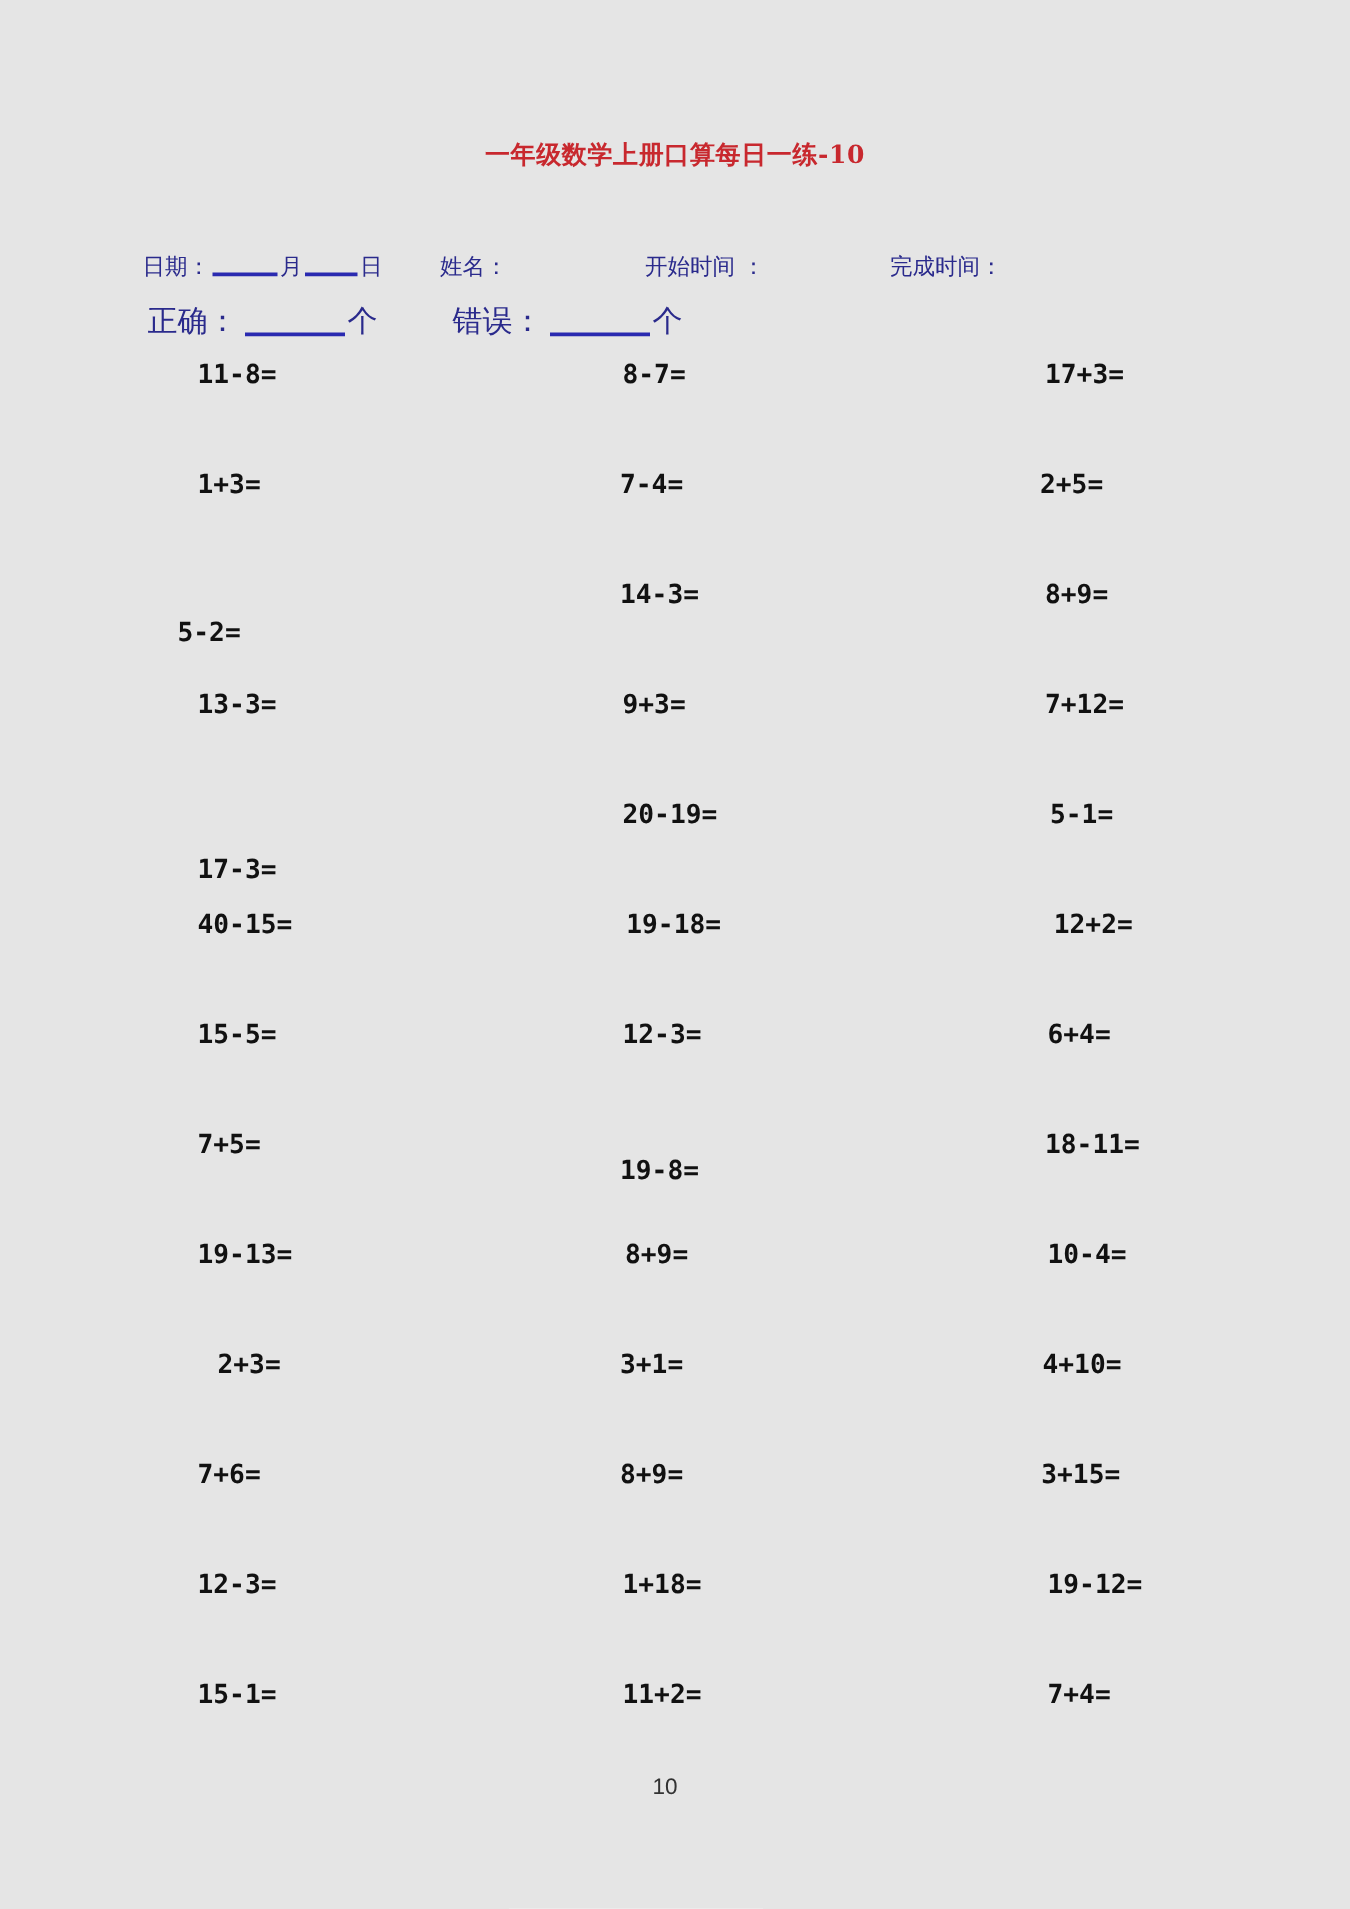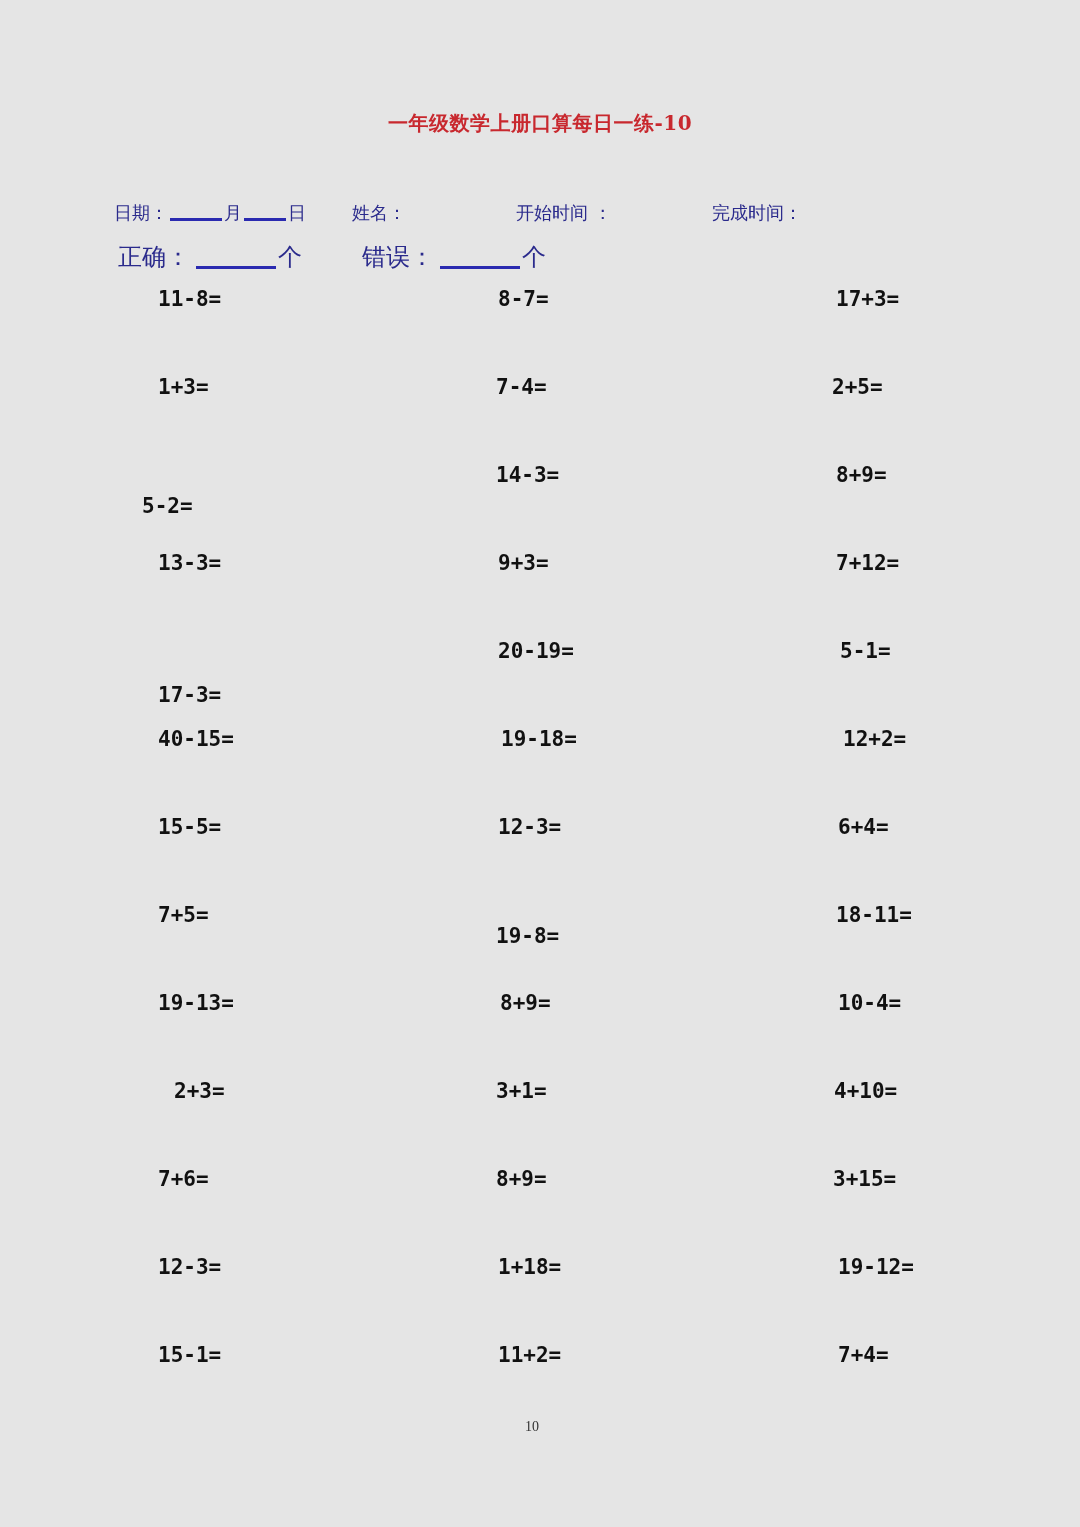--- a/index.html
+++ b/index.html
@@ -15,21 +15,21 @@
   }
   .row1 { top: 201px; font-size: 18px; }
   .row2 { top: 241px; font-size: 24px; }
   .blank { display: inline-block; border-bottom: 3px solid #2a2ab0; vertical-align: bottom; height: 1px; margin: 0 2px 4px 2px; }
   .problem {
     position: absolute; font-family: "DejaVu Sans Mono", monospace; font-weight: bold;
     font-size: 21px; color: #111111; white-space: nowrap;
   }
   .page-number {
     position: absolute; top: 1419px; left: 0; width: 1064px; text-align: center;
-    font-family: Liberation Serif, serif; font-size: 14px; color: #333333;
+    font-family: Liberation Sans, sans-serif; font-size: 18px; color: #333333;
   }
 </style>
 </head>
 <body>
 
 <div class="page">
 
   <div class="title">一年级数学上册口算每日一练-10</div>
 
   <div class="info-label row1" style="left:114px;">

